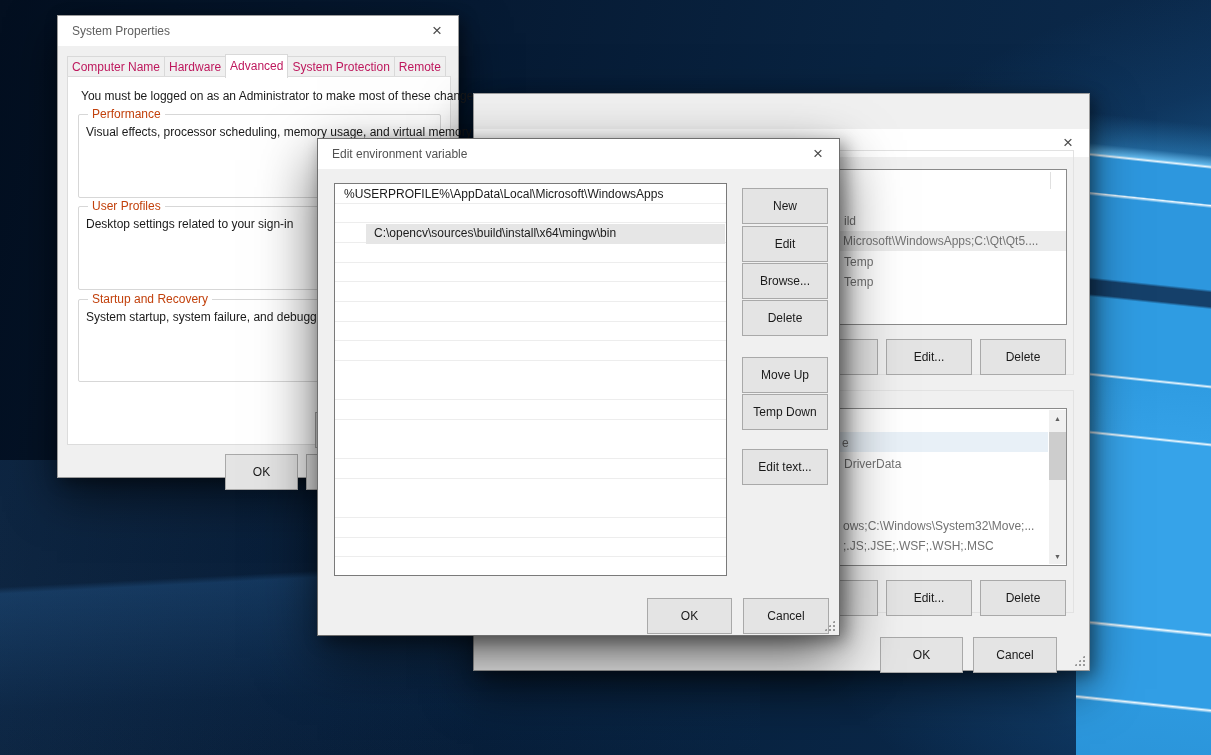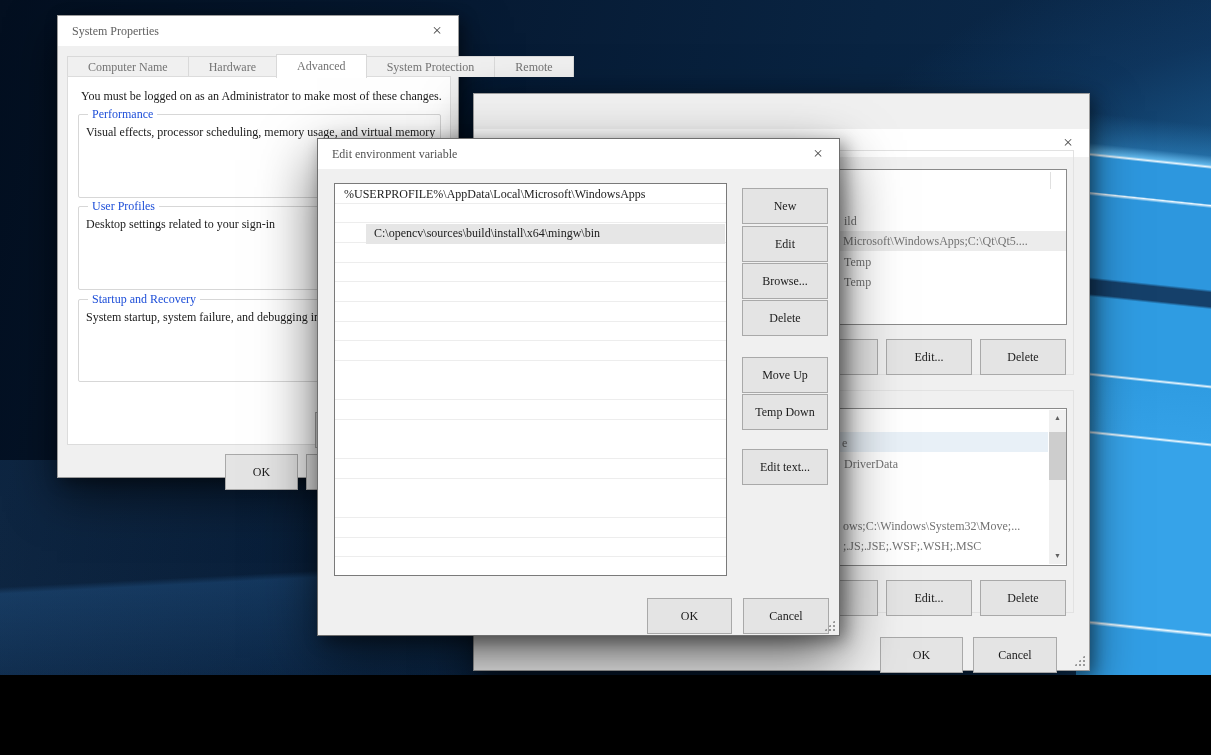--- a/index.html
+++ b/index.html
@@ -1,19 +1,19 @@
 <!DOCTYPE html>
 <html><head>
 <meta charset="utf-8">
 <style>
   html,body{margin:0;padding:0;background:#000;}
   *{box-sizing:border-box;}
   .desktop{
-    position:relative;width:1211px;height:675px;overflow:hidden;
-    font-family:Liberation Serif, serif;
+    position:relative;width:1211px;height:755px;overflow:hidden;
+    font-family:Liberation Sans, sans-serif;
     background:
       radial-gradient(1000px 760px at 112% 58%, rgba(47,156,226,.85) 0%, rgba(37,130,196,.55) 30%, rgba(25,90,150,.25) 48%, rgba(10,40,80,0) 62%),
       linear-gradient(102deg,#030f20 0%,#061a33 35%,#092442 65%,#0c2c50 100%);
   }
   .wall-beams{
     position:absolute;left:1076px;top:95px;width:135px;height:660px;z-index:0;
     background:linear-gradient(186deg,
       rgba(0,0,0,0) 0%,rgba(20,70,120,0) 4.5%,rgba(45,130,190,.55) 9%,
       #5fb5e9 10.4%,#eaf6fd 10.7%,#2d97de 11%,
       #2d97de 16.2%,#f0f9ff 16.4%,#2d97de 16.8%,
@@ -36,27 +36,27 @@
   .closebtn{position:absolute;right:0;top:0;width:42px;height:100%;display:flex;align-items:center;justify-content:center;color:#4c4c4c;font-size:17px;font-weight:300;cursor:default;}
   .btn{position:absolute;background:#e4e4e4;border:1px solid #a9a9a9;font-size:12px;color:#1a1a1a;
        display:flex;align-items:center;justify-content:center;white-space:nowrap;padding:17px;}
   .grip{position:absolute;right:4px;bottom:4px;width:11px;height:11px;
         background-image:radial-gradient(#9a9a9a 1px, transparent 1.3px);background-size:4px 4px;
         clip-path:polygon(100% 0,100% 100%,0 100%);}
   
   .sysprops{left:57px;top:15px;width:402px;height:463px;z-index:1;}
   .sysprops .titlebar{height:30px;}
   .tabs{position:absolute;left:9px;top:39px;height:22px;display:flex;align-items:flex-end;}
-  .tab{font-size:12px;color:#737373;background:#f0f0f0;border:1px solid #d9d9d9;border-bottom:none;
-       height:21px;line-height:20px;padding:0 20px;margin-right:-1px;white-space:nowrap;}
+  .tab{font-size:12px;color:#be185d;background:#f0f0f0;border:1px solid #d9d9d9;border-bottom:none;
+       height:21px;line-height:20px;padding:0 4px;margin-right:-1px;white-space:nowrap;}
   .tab.selected{background:#fff;height:24px;line-height:22px;position:relative;z-index:3;margin-bottom:-1px;border-color:#d9d9d9;}
   .tabpage{position:absolute;left:9px;top:60px;width:384px;height:369px;background:#fff;border:1px solid #dcdcdc;}
   .admin-note{position:absolute;left:13px;top:12px;width:360px;font-size:12px;color:#1a1a1a;text-align:center;white-space:nowrap;}
   .groupbox{position:absolute;left:10px;width:363px;border:1px solid #d7d7d7;border-radius:2px;}
-  .gb-label{position:absolute;top:-8px;left:9px;background:#fff;padding:0 4px;font-size:12px;color:#1d4ed8;white-space:nowrap;}
+  .gb-label{position:absolute;top:-8px;left:9px;background:#fff;padding:0 4px;font-size:12px;color:#c2410c;white-space:nowrap;}
   .gb-desc{position:absolute;left:7px;top:10px;font-size:12px;color:#1a1a1a;white-space:nowrap;}
   
   .envvars{left:473px;top:93px;width:617px;height:578px;z-index:2;}
   .envvars .titlebar{height:28px;margin-top:35px;}
   .env-group{position:absolute;left:11px;width:589px;border:1px solid #e2e2e2;}
   .listview{position:absolute;background:#fff;border:1px solid #8a8a8a;overflow:hidden;}
   .hdr-sep{position:absolute;top:2px;width:1px;height:17px;background:#e0e0e0;}
   .lv-row{position:absolute;left:0;right:0;height:20px;line-height:20px;font-size:12px;color:#737373;white-space:nowrap;}
   .lv-sel{position:absolute;left:0;right:0;height:20px;background:#ececec;}
   .scrollbar{position:absolute;top:1px;bottom:1px;width:17px;background:#f0f0f0;}

